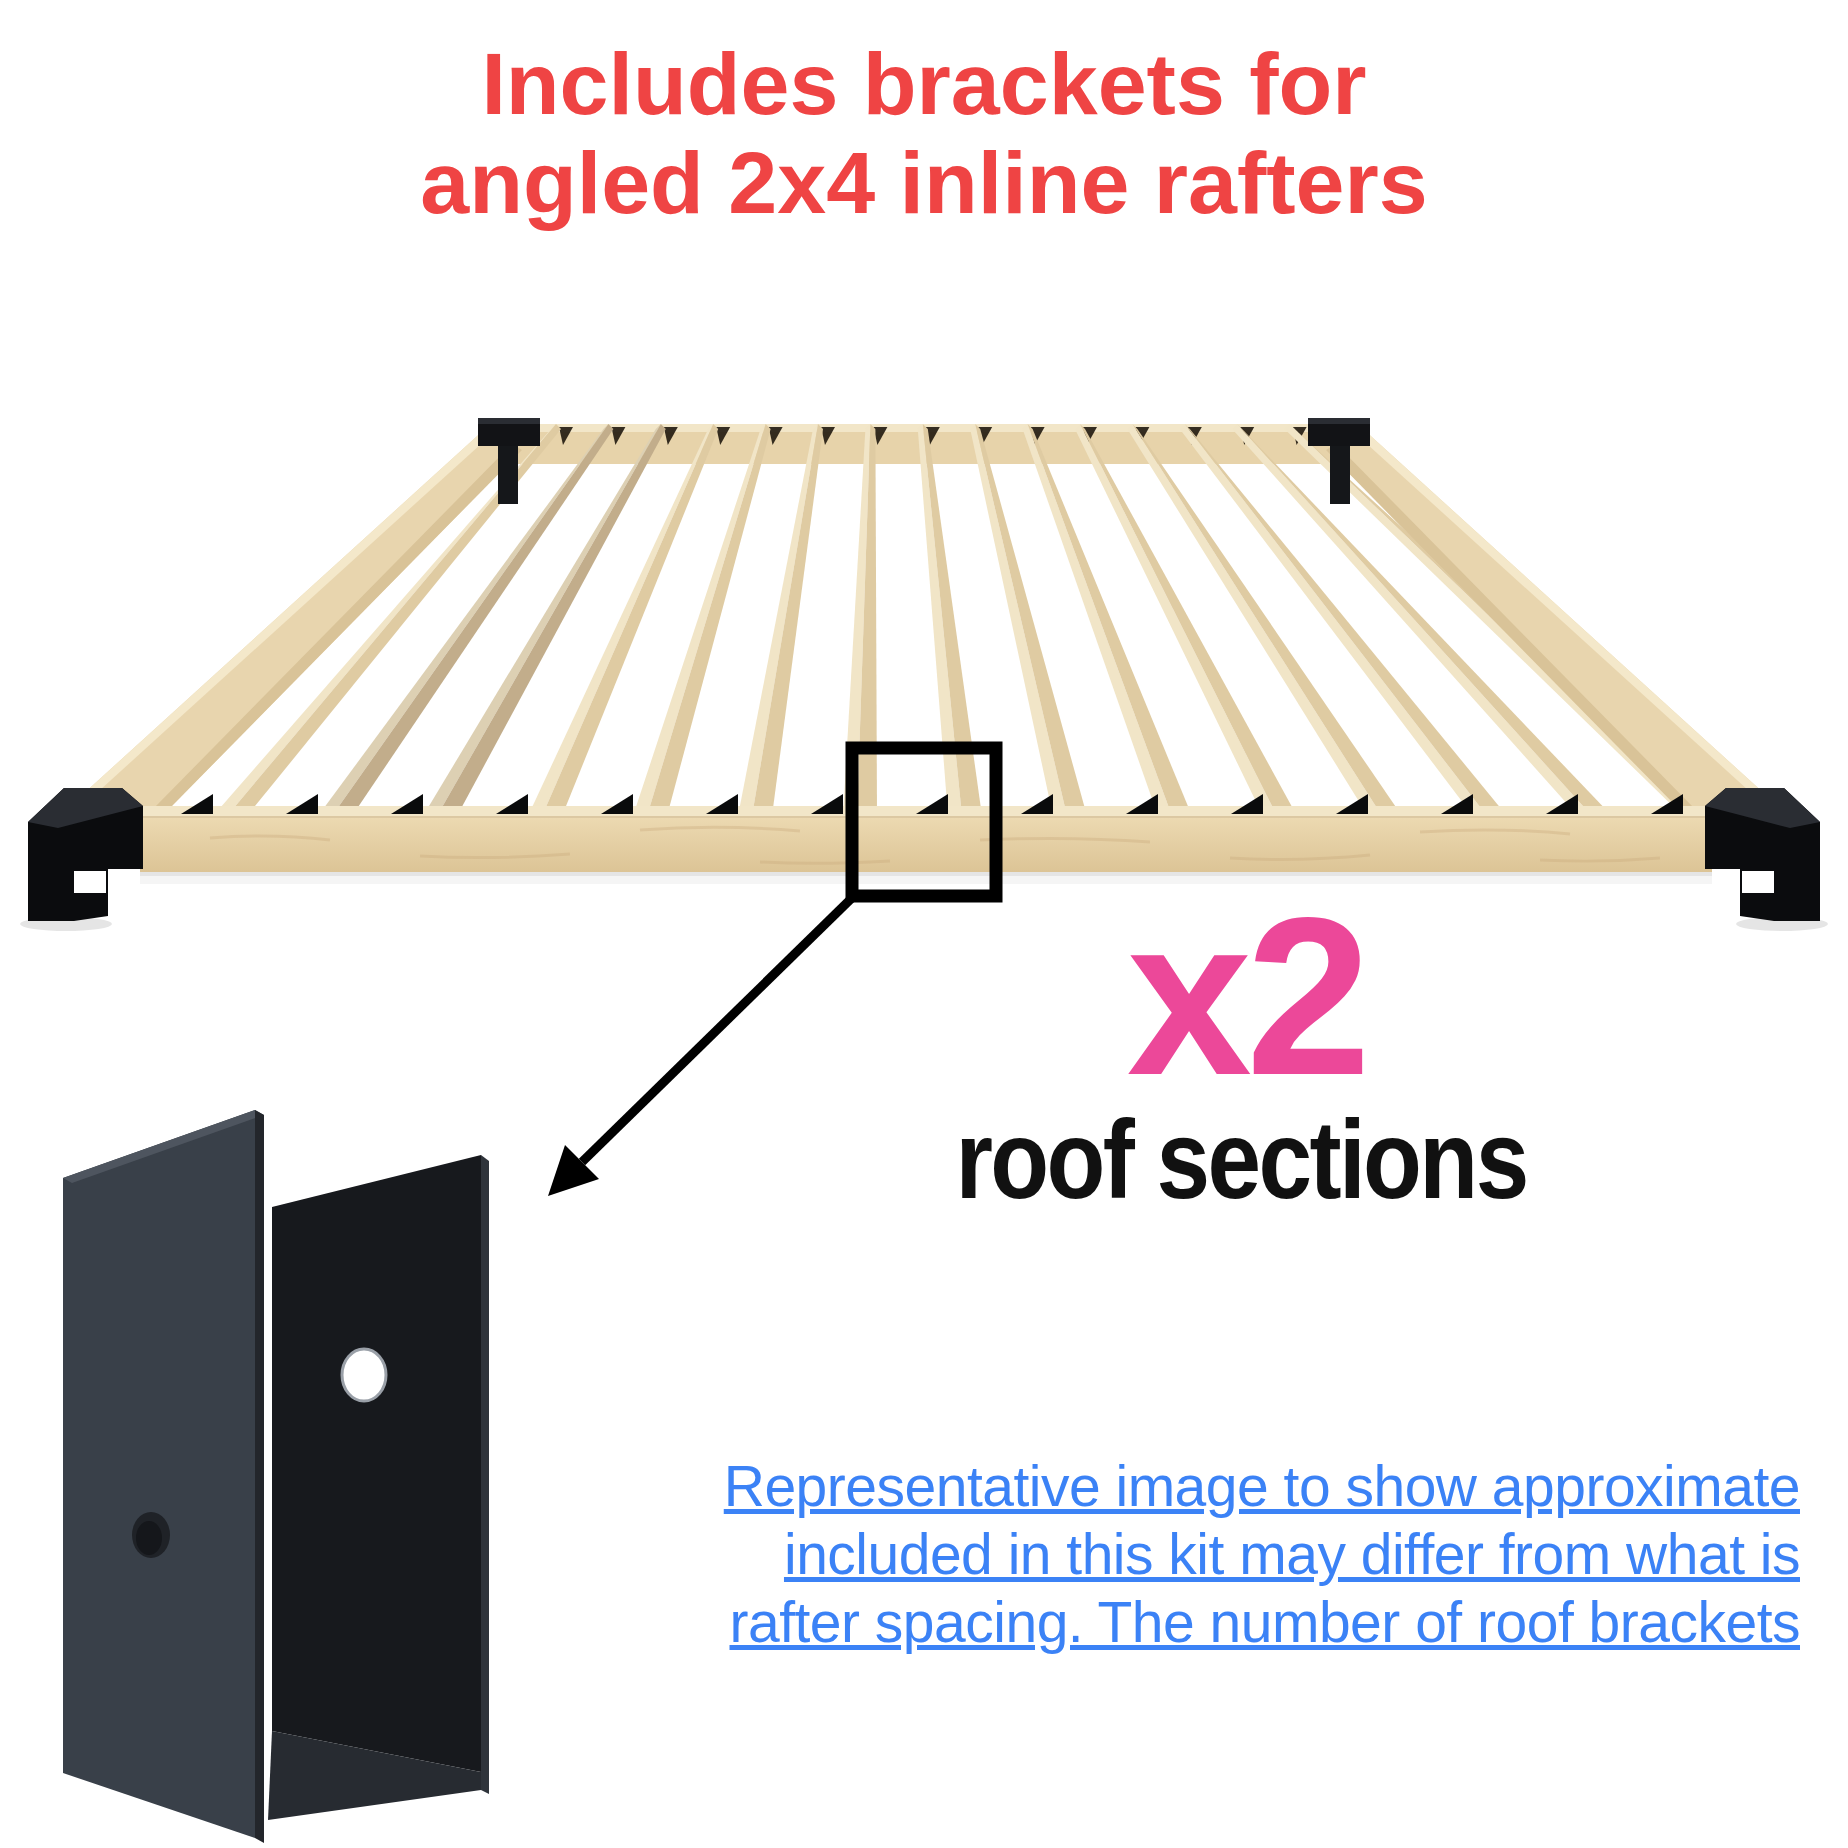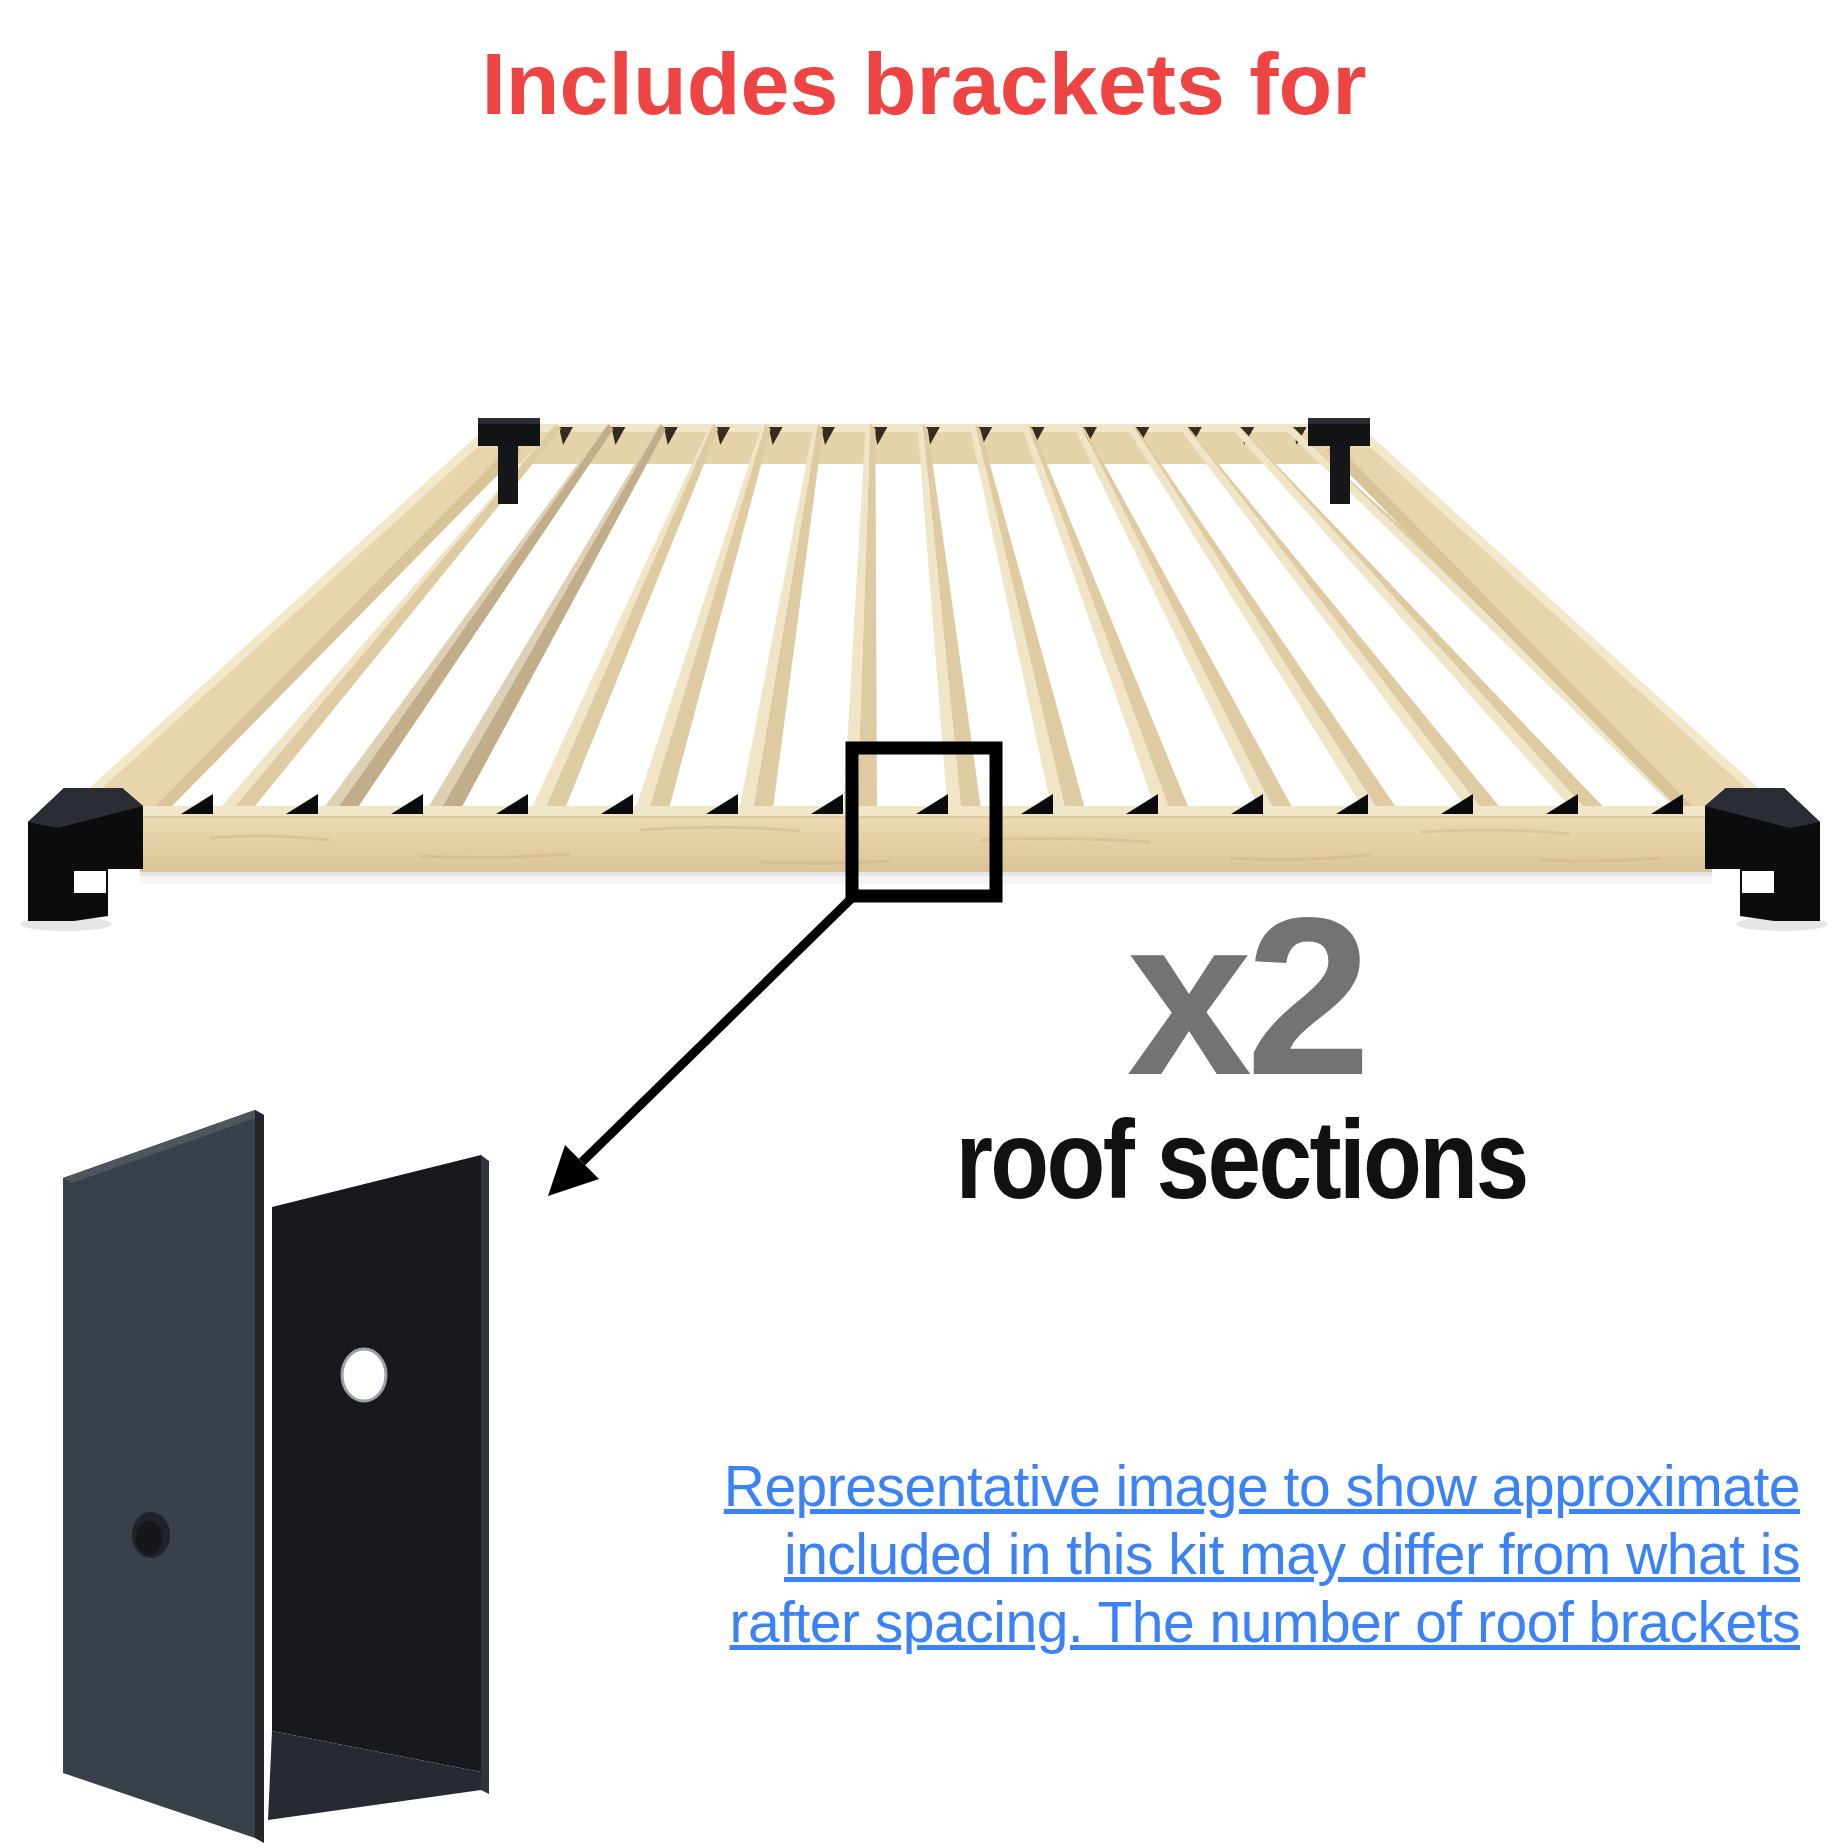--- a/index.html
+++ b/index.html
@@ -186,23 +186,24 @@
     <polygon points="272,1731 481,1772 481,1790 268,1820" fill="#272b31"></polygon>
     <polygon points="481,1155 489,1161 489,1794 481,1790" fill="#2f343b"></polygon>
     <ellipse cx="364" cy="1375" rx="22" ry="26" stroke-width="3" fill="#ffffff" stroke="#9aa0a8"></ellipse>
     <ellipse cx="151" cy="1535" rx="19" ry="23" fill="#1f2227"></ellipse>
     <ellipse cx="149" cy="1538" rx="13" ry="17" fill="#15171b"></ellipse>
   </g>
 </svg>
 
 <div class="title" style="color: #ef4444;">
   <div>Includes brackets for</div>
+  <div>angled 2x4 inline rafters</div>
 </div>
 
-<div class="multiplier" style="color: #737373;">x2</div>
+<div class="multiplier" style="color: #ec4899;">x2</div>
 
 <div class="roof-label" style="color: rgb(17, 17, 17);">roof sections</div>
 
 <div class="note" style="color: #3b82f6; text-decoration: underline;">
   <div>Representative image to show approximate</div>
   <div>included in this kit may differ from what is</div>
   <div>rafter spacing. The number of roof brackets</div>
 </div>
 
 </body></html>

